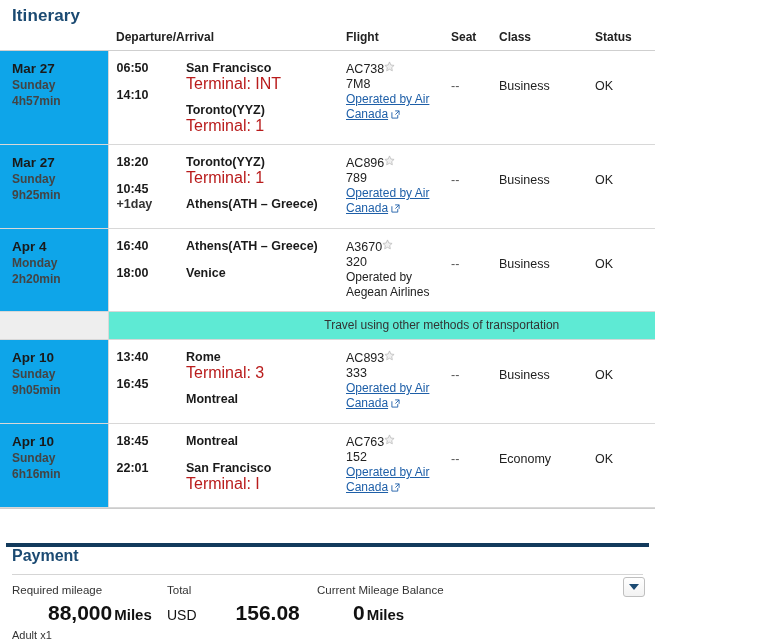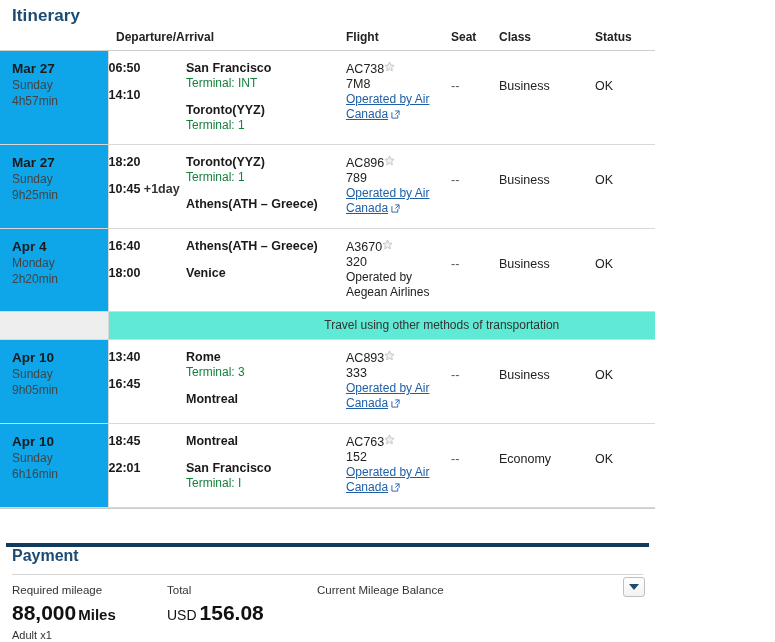--- a/index.html
+++ b/index.html
@@ -55,31 +55,31 @@
     font-size: 12px;
   }
 
   td.date-cell {
     background: #0ea5e9;
     border-right: 1px solid #d8d8d8;
     padding-left: 12px;
     line-height: 16px;
   }
   .date-main { font-size: 13.5px; font-weight: bold; color: #1a1a1a; }
-  .date-sub  { font-size: 12px; color: #444; }
-
-  td.dep-cell { }
+  .date-sub  { font-size: 12px; color: #444; font-weight: bold; }
+
+  td.dep-cell { padding-left: 8px; }
   .leg { line-height: 15px; }
   .leg + .leg { margin-top: 12px; }
   .leg-time { font-size: 12.5px; font-weight: bold; color: #1a1a1a; white-space: nowrap; }
   .plusday { font-weight: bold; font-size: 12.5px; }
 
   td.city-cell { line-height: 15px; }
   .city-name { font-size: 12.5px; font-weight: bold; color: #1a1a1a; }
-  .city-term { font-size: 12px; color: #15803d; }
+  .city-term { font-size: 16px; color: #b91c1c; }
 
   td.flight-cell { line-height: 15px; padding-right: 4px; }
   .flt-no { font-size: 12.5px; color: #222; }
   .flt-star { color: #c3c3c3; font-size: 11px; vertical-align: 1px; }
   .flt-eq { font-size: 12.5px; color: #222; }
   .flt-op { font-size: 12px; color: #222; }
   .flt-op-link { font-size: 12px; color: #1e5fa8; text-decoration: underline; cursor: pointer; }
   .ext-ico { display: inline-block; margin-left: 3px; vertical-align: -1px; }
 
   td.seat-cell   { color: #555; font-size: 12.5px; padding-top: 28px; }
@@ -116,21 +116,21 @@
   .pay-grid {
     display: flex;
     padding: 9px 0 0 12px;
     position: relative;
   }
   .pay-col-mileage { width: 155px; }
   .pay-col-total   { width: 150px; }
   .pay-col-balance { width: 300px; }
   .pay-label { font-size: 11.5px; color: #333; margin-bottom: 5px; }
   .pay-value { white-space: nowrap; }
-  .pay-big   { font-size: 21px; font-weight: bold; color: #111; }
+  .pay-big   { font-size: 21px; font-weight: bold; color: #111; margin-left: 36px; }
   .pay-unit  { font-size: 15px; font-weight: bold; color: #111; margin-left: 2px; }
   .pay-cur   { font-size: 14px; font-weight: normal; color: #111; margin-right: 3px; }
   .pay-note  { font-size: 11px; color: #333; margin-top: 4px; }
 
   .dropdown-btn {
     position: absolute;
     right: 10px; top: 2px;
     width: 22px; height: 20px;
     border: 1px solid #bfbfbf;
     border-radius: 3px;
@@ -369,20 +369,23 @@
 
     <div class="pay-col-total">
       <div class="pay-label">Total</div>
       <div class="pay-value">
         <span class="pay-cur">USD</span><span class="pay-big">156.08</span>
       </div>
     </div>
 
     <div class="pay-col-balance">
       <div class="pay-label">Current Mileage Balance</div>
+      <div class="pay-value">
+        <span class="pay-big">0</span><span class="pay-unit">Miles</span>
+      </div>
     </div>
 
     <div class="dropdown-btn">
       <span class="caret"></span>
     </div>
   </div>
 
 </div>
 
 </body></html>

